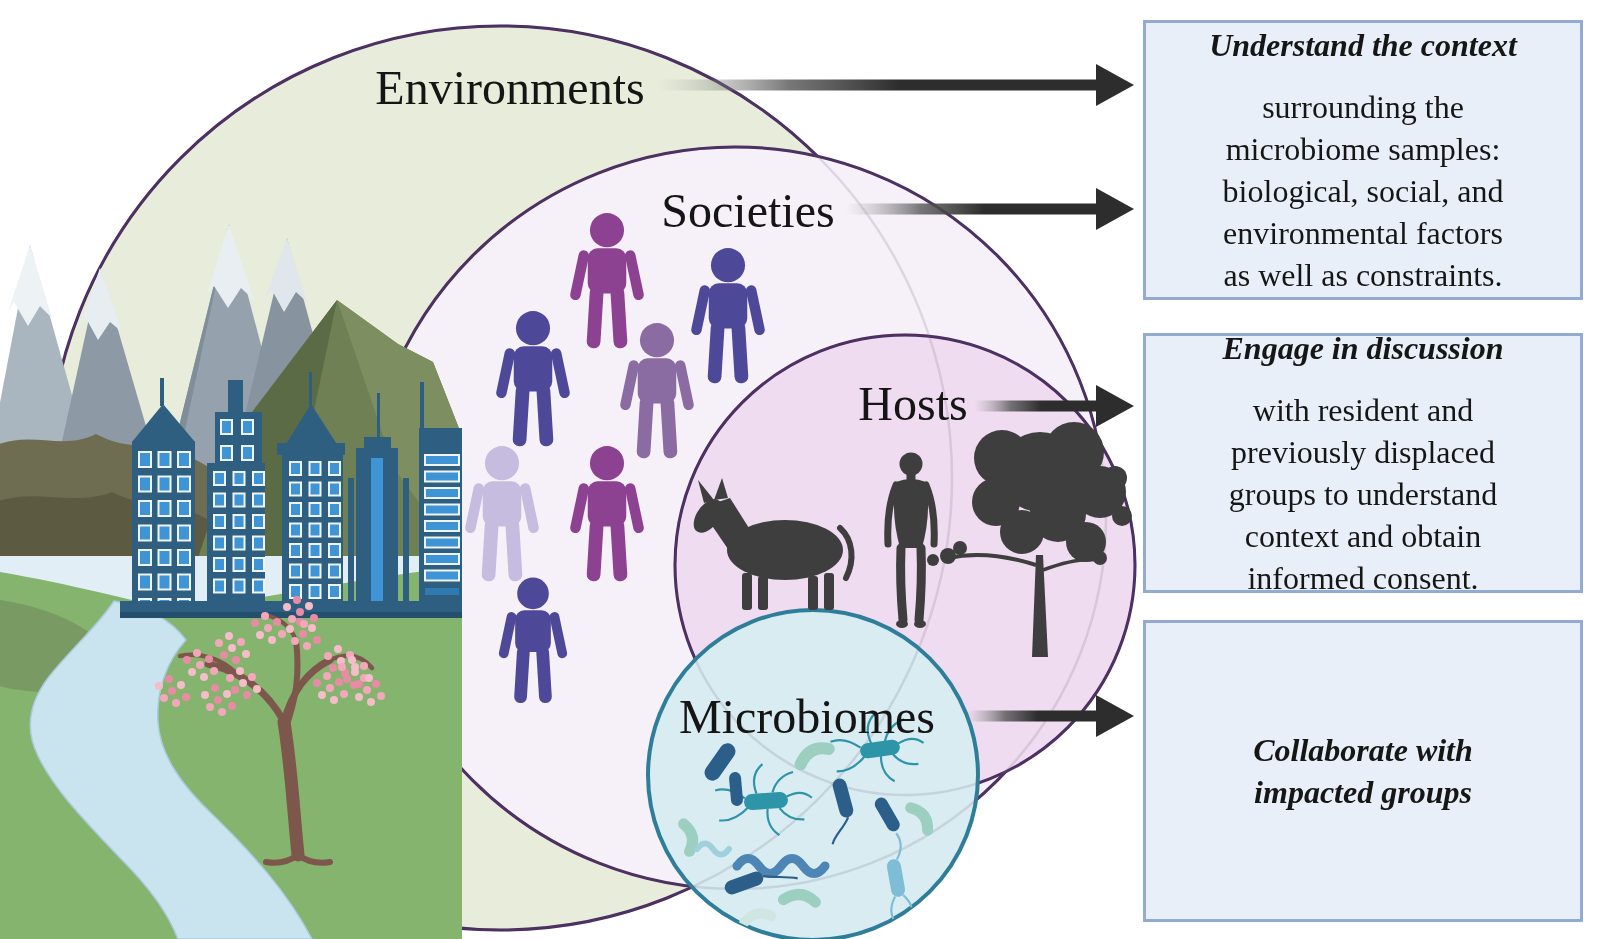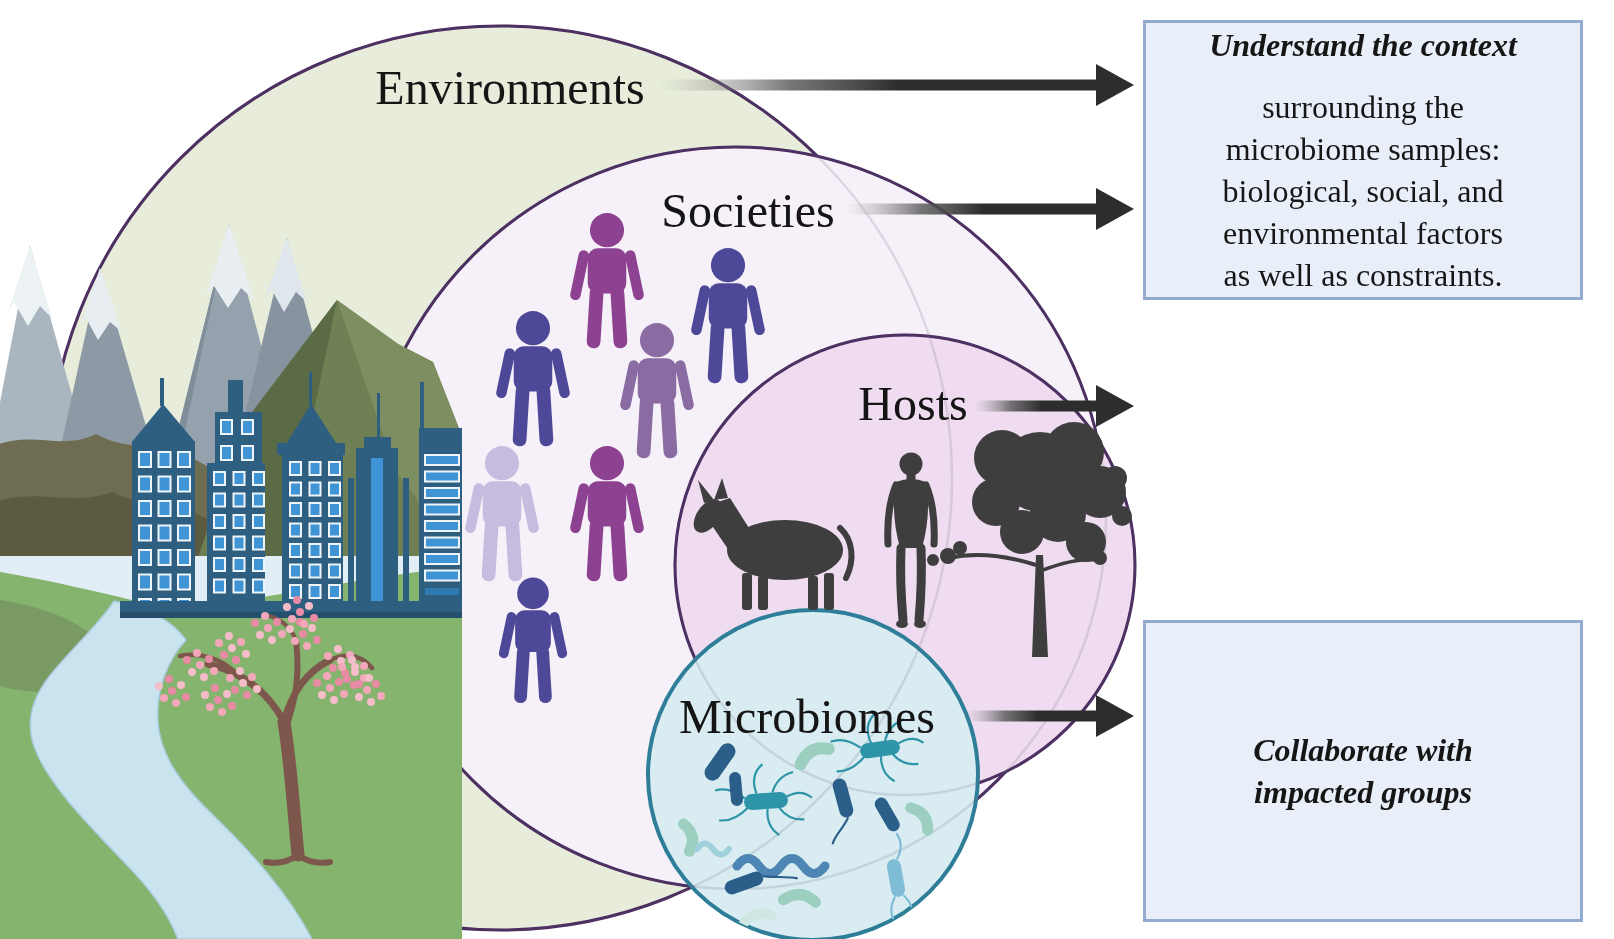--- a/index.html
+++ b/index.html
@@ -438,18 +438,26 @@
 </svg>
 
 <div class="callout" style="top:20px;height:280px;">
   <div class="lead">Understand the context</div>
   <div class="body">surrounding the
 microbiome samples:
 biological, social, and
 environmental factors
 as well as constraints.</div>
 </div>
+<div class="callout" style="top:333px;height:260px;">
+  <div class="lead">Engage in discussion</div>
+  <div class="body">with resident and
+previously displaced
+groups to understand
+context and obtain
+informed consent.</div>
+</div>
 <div class="callout" style="top:620px;height:302px;">
   <div class="lead">Collaborate with
 impacted groups</div>
 </div>
 
 </div>
 
 </body></html>

